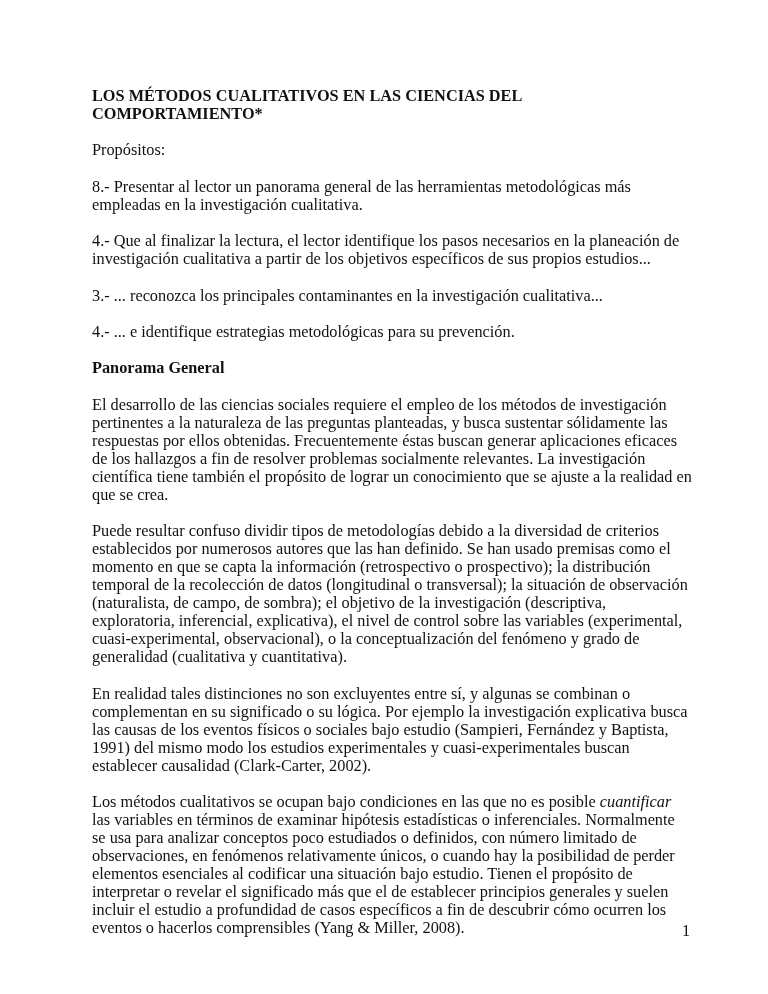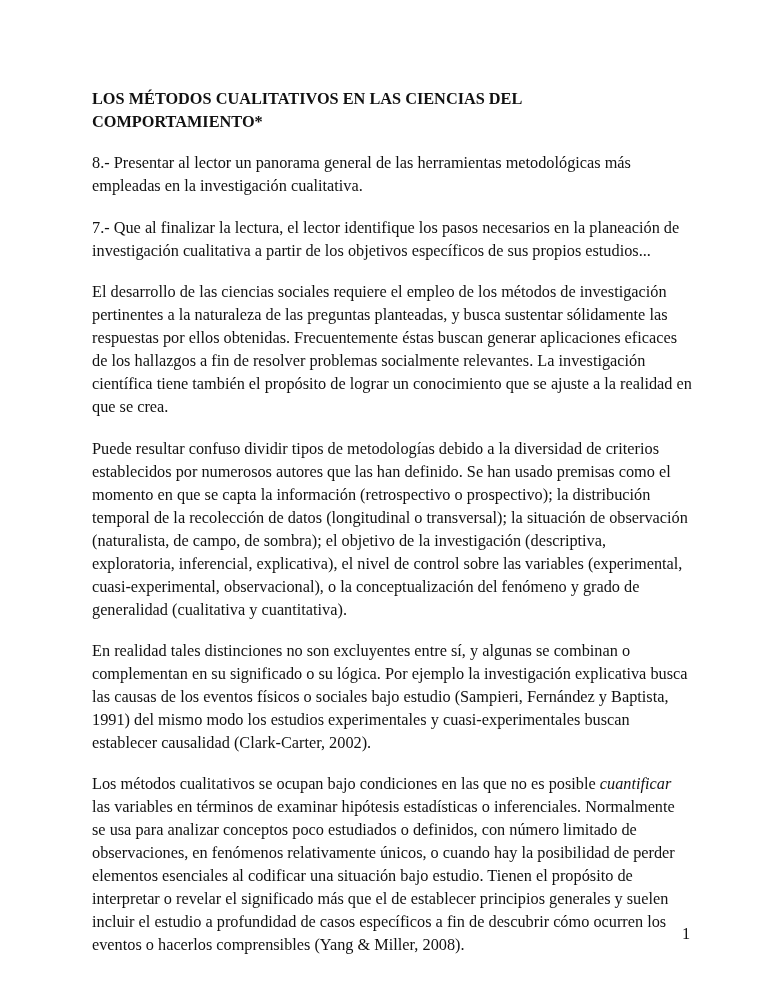--- a/index.html
+++ b/index.html
@@ -1,34 +1,38 @@
 <!DOCTYPE html>
 <html><head>
 <meta charset="utf-8">
 <style>
   html, body { margin: 0; padding: 0; background: #ffffff; }
   body { width: 768px; height: 994px; overflow: hidden; position: relative; }
   .page {
     position: absolute; left: 0; top: 0; width: 768px; height: 994px; background: #fff;
-    font-family: "Liberation Serif", "DejaVu Serif", serif; color: #111; font-size: 16.3px; line-height: 23px;
+    font-family: "Liberation Serif", "DejaVu Serif", serif; color: #111; font-size: 16.3px; line-height: 18px;
   }
   .content { position: absolute; left: 92px; top: 87px; width: 600px; }
   p { margin: 0 0 18.4px 0; }
   .title { font-weight: bold; }
   .section-heading { font-weight: bold; }
   .page-number { position: absolute; left: 682px; top: 922px; font-family: "Liberation Serif", serif; font-size: 16.3px; }
   em { font-style: italic; }
 </style>
 </head>
 <body>
 
 <div class="page">
   <div class="content">
     <p class="title">LOS MÉTODOS CUALITATIVOS EN LAS CIENCIAS DEL COMPORTAMIENTO*</p>
+    <p>Propósitos:</p>
     <p>8.- Presentar al lector un panorama general de las herramientas metodológicas más empleadas en la investigación cualitativa.</p>
-    <p>7.- Que al finalizar la lectura, el lector identifique los pasos necesarios en la planeación de investigación cualitativa a partir de los objetivos específicos de sus propios estudios...</p>
+    <p>4.- Que al finalizar la lectura, el lector identifique los pasos necesarios en la planeación de investigación cualitativa a partir de los objetivos específicos de sus propios estudios...</p>
+    <p>3.- ... reconozca los principales contaminantes en la investigación cualitativa...</p>
+    <p>4.- ... e identifique estrategias metodológicas para su prevención.</p>
+    <p class="section-heading">Panorama General</p>
     <p>El desarrollo de las ciencias sociales requiere el empleo de los métodos de investigación pertinentes a la naturaleza de las preguntas planteadas, y busca sustentar sólidamente las respuestas por ellos obtenidas. Frecuentemente éstas buscan generar aplicaciones eficaces de los hallazgos a fin de resolver problemas socialmente relevantes. La investigación científica tiene también el propósito de lograr un conocimiento que se ajuste a la realidad en que se crea.</p>
     <p>Puede resultar confuso dividir tipos de metodologías debido a la diversidad de criterios establecidos por numerosos autores que las han definido. Se han usado premisas como el momento en que se capta la información (retrospectivo o prospectivo); la distribución temporal de la recolección de datos (longitudinal o transversal); la situación de observación (naturalista, de campo, de sombra); el objetivo de la investigación (descriptiva, exploratoria, inferencial, explicativa), el nivel de control sobre las variables (experimental, cuasi-experimental, observacional), o la conceptualización del fenómeno y grado de generalidad (cualitativa y cuantitativa).</p>
     <p>En realidad tales distinciones no son excluyentes entre sí, y algunas se combinan o complementan en su significado o su lógica. Por ejemplo la investigación explicativa busca las causas de los eventos físicos o sociales bajo estudio (Sampieri, Fernández y Baptista, 1991) del mismo modo los estudios experimentales y cuasi-experimentales buscan establecer causalidad (Clark-Carter, 2002).</p>
     <p><span>Los métodos cualitativos se ocupan bajo condiciones en las que no es posible </span><em>cuantificar</em><span> las variables en términos de examinar hipótesis estadísticas o inferenciales. Normalmente se usa para analizar conceptos poco estudiados o definidos, con número limitado de observaciones, en fenómenos relativamente únicos, o cuando hay la posibilidad de perder elementos esenciales al codificar una situación bajo estudio. Tienen el propósito de interpretar o revelar el significado más que el de establecer principios generales y suelen incluir el estudio a profundidad de casos específicos a fin de descubrir cómo ocurren los eventos o hacerlos comprensibles (Yang &amp; Miller, 2008).</span></p>
   </div>
   <div class="page-number">1</div>
 </div>
 
 </body></html>

